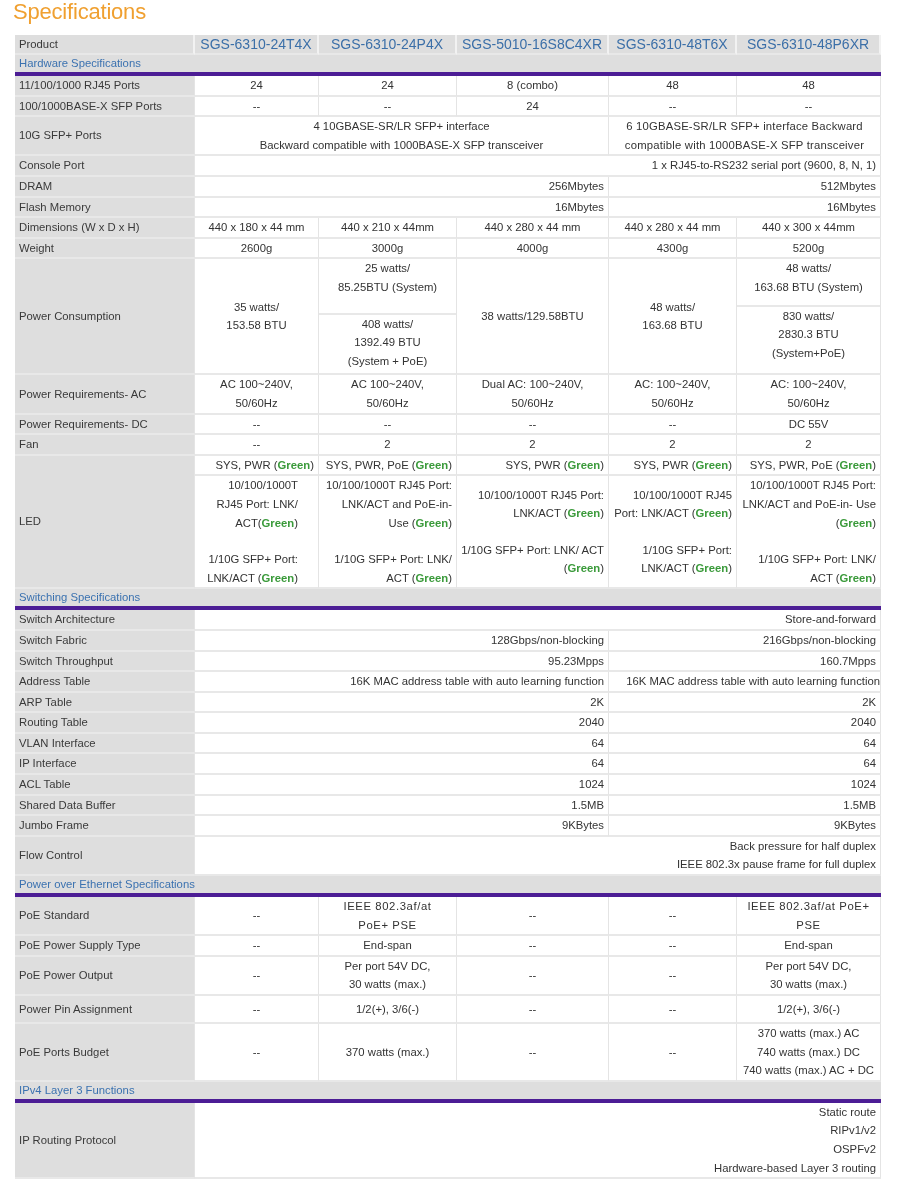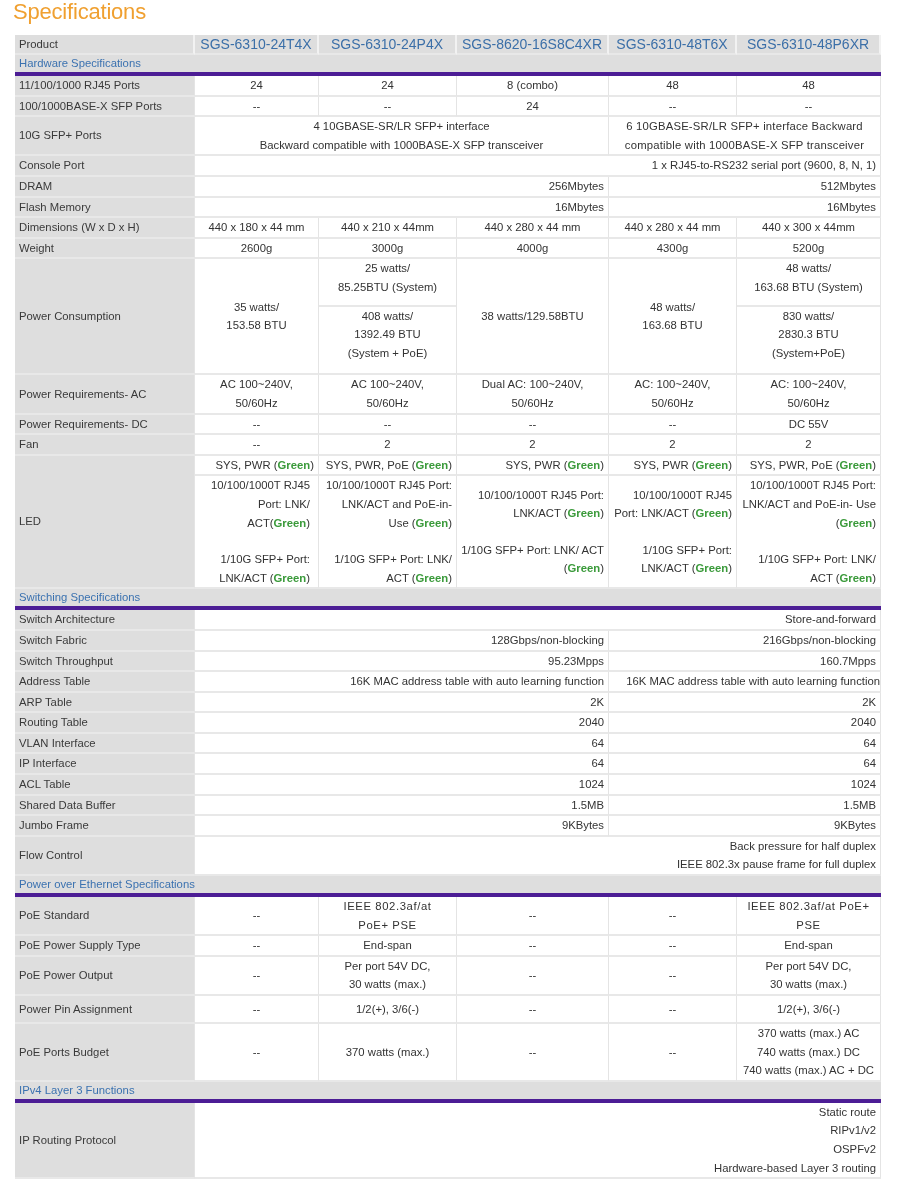--- a/index.html
+++ b/index.html
@@ -40,21 +40,21 @@
       <col style="width:152px">
       <col style="width:128px">
       <col style="width:144px">
   </colgroup>
 
   <tbody>
       <tr class="head">
     <td class="lbl">Product</td>
     <td>SGS-6310-24T4X</td>
     <td>SGS-6310-24P4X</td>
-    <td>SGS-8620-16S8C4XR</td>
+    <td>SGS-5010-16S8C4XR</td>
     <td>SGS-6310-48T6X</td>
     <td>SGS-6310-48P6XR</td>
   </tr>
 
   <tr class="sec">
     <td colspan="6">Hardware Specifications</td>
   </tr>
 
   <tr>
     <td class="lbl">11/100/1000 RJ45 Ports</td>
@@ -114,21 +114,21 @@
     <td class="c">5200g</td>
   </tr>
 
   <tr style="height:116px">
     <td class="lbl">Power Consumption</td>
     <td class="c">
       <span class="sub">35 watts/</span>
       <span class="sub">153.58 BTU</span>
     </td>
     <td class="c" style="padding:0; vertical-align:top;">
-      <span class="split-top" style="padding-bottom:8px">
+      <span class="split-top" style="padding-bottom:16px">
         <span class="sub">25 watts/</span>
         <span class="sub">85.25BTU (System)</span>
       </span>
       <span class="sub">408 watts/</span>
       <span class="sub">1392.49 BTU</span>
       <span class="sub">(System + PoE)</span>
     </td>
     <td class="c">38 watts/129.58BTU</td>
     <td class="c">
       <span class="sub">48 watts/</span>
@@ -187,21 +187,21 @@
 
   <tr>
     <td class="lbl" rowspan="2">LED</td>
     <td class="l"><span>SYS, PWR (</span><span class="g">Green</span><span>)</span></td>
     <td class="l"><span>SYS, PWR, PoE (</span><span class="g">Green</span><span>)</span></td>
     <td class="l"><span>SYS, PWR (</span><span class="g">Green</span><span>)</span></td>
     <td class="l"><span>SYS, PWR (</span><span class="g">Green</span><span>)</span></td>
     <td class="l"><span>SYS, PWR, PoE (</span><span class="g">Green</span><span>)</span></td>
   </tr>
   <tr style="height:113px">
-    <td class="l" style="padding-right:8px">
+    <td class="l" style="padding-right:20px">
       <span class="led-block"><span>10/100/1000T RJ45 Port: LNK/ ACT(</span><span class="g">Green</span><span>)</span></span>
       <span class="gap"></span>
       <span class="led-block"><span>1/10G SFP+ Port: LNK/ACT (</span><span class="g">Green</span><span>)</span></span>
     </td>
     <td class="l">
       <span class="led-block"><span>10/100/1000T RJ45 Port: LNK/ACT and PoE-in-Use (</span><span class="g">Green</span><span>)</span></span>
       <span class="gap"></span>
       <span class="led-block"><span>1/10G SFP+ Port: LNK/ ACT (</span><span class="g">Green</span><span>)</span></span>
     </td>
     <td class="l">

